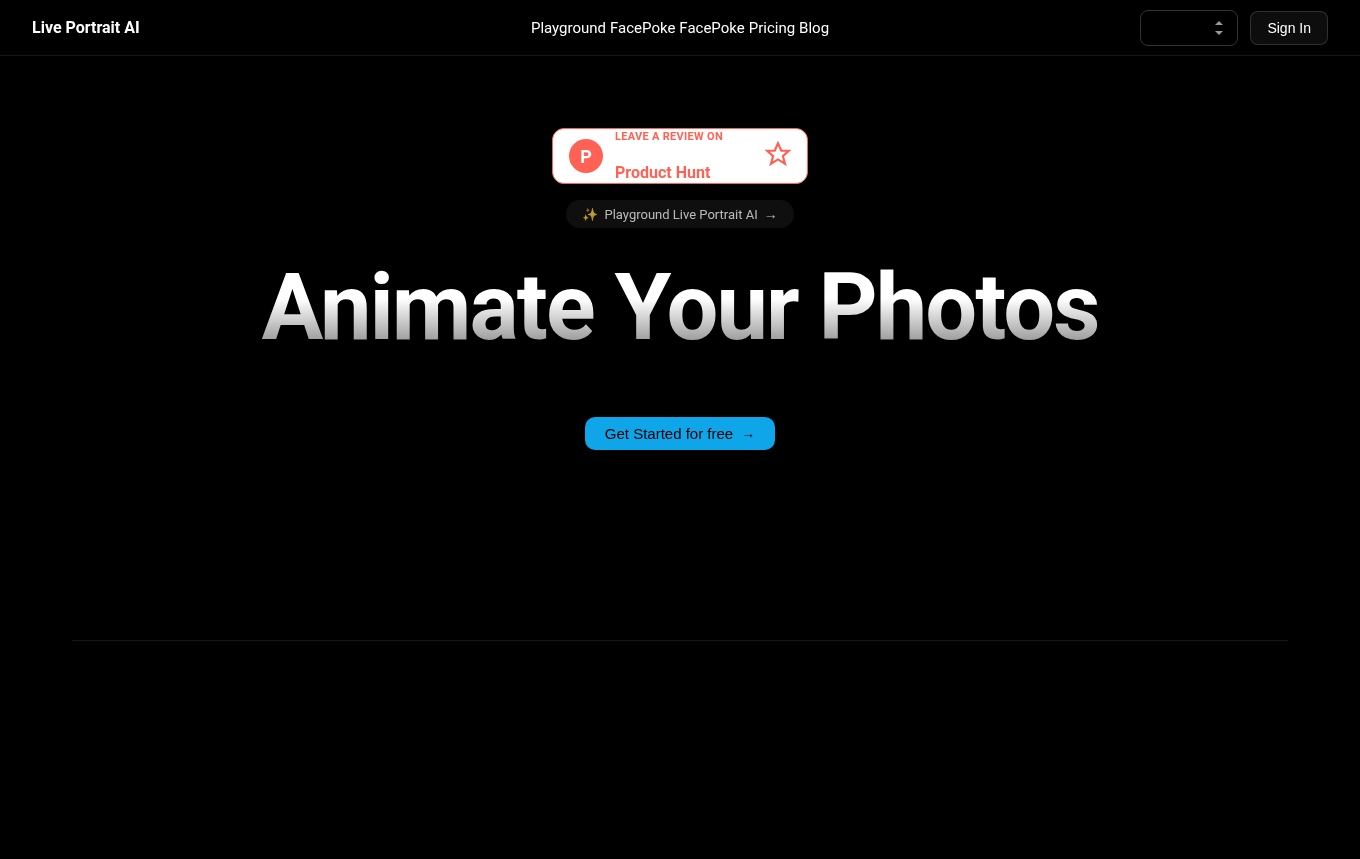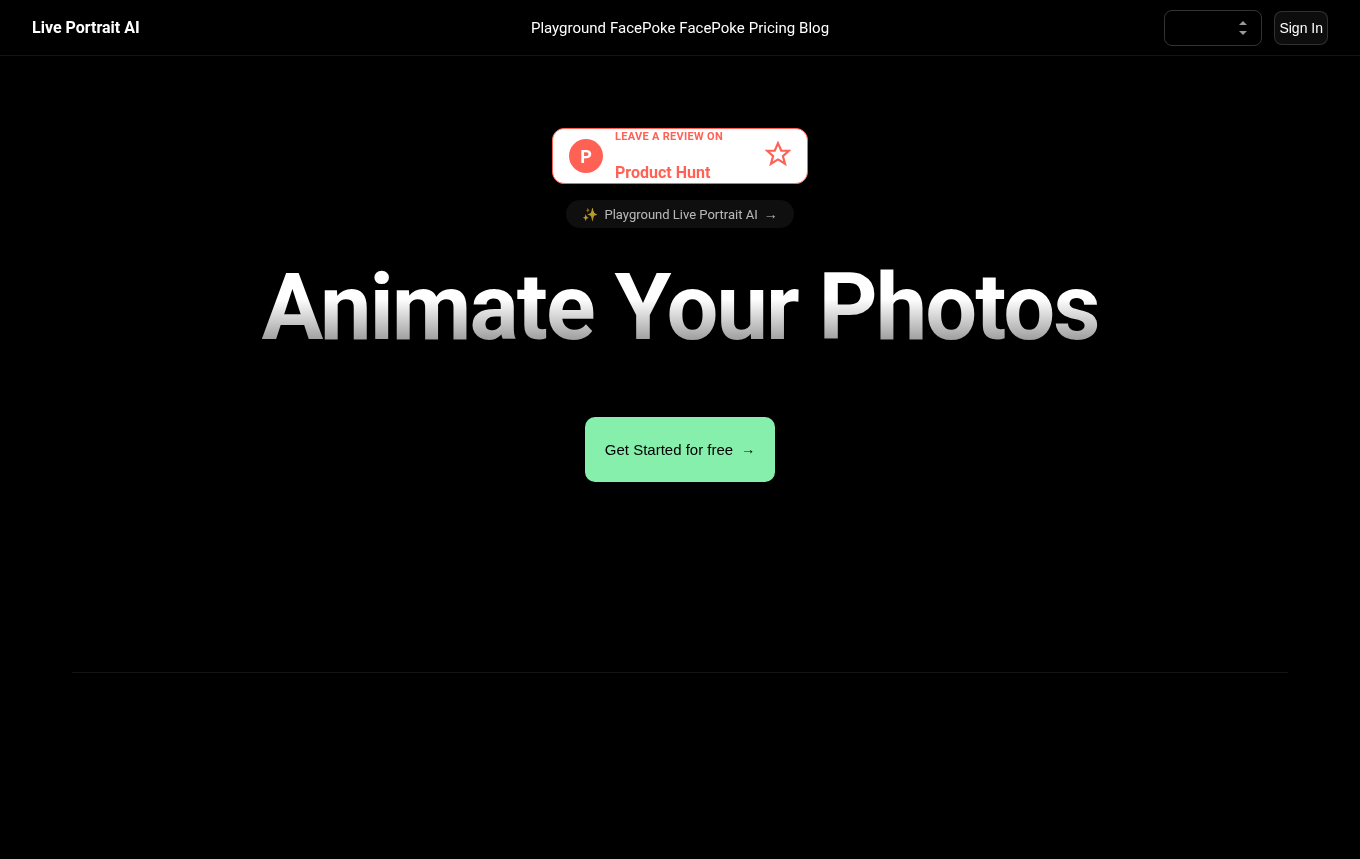--- a/index.html
+++ b/index.html
@@ -88,21 +88,21 @@
 }
 
 .chevrons-icon::after {
   border-top: 4px solid #999;
 }
 
 .signin-btn {
   background: rgba(255,255,255,0.05);
   border: 1px solid rgba(255,255,255,0.15);
   color: #fff;
-  padding: 8px 4px;
+  padding: 8px 16px;
   border-radius: 8px;
   font-size: 14px;
   font-weight: 500;
   cursor: pointer;
 }
 
 .hero {
   display: flex;
   flex-direction: column;
   align-items: center;
@@ -193,25 +193,25 @@
 .hero-sub {
   margin-top: 36px;
   font-size: 20px;
   color: rgba(255,255,255,0.85);
   text-align: center;
   max-width: 1200px;
 }
 
 .cta-btn {
   margin-top: 60px;
-  background: #86efac;
+  background: #0ea5e9;
   color: #000;
   border: none;
   border-radius: 10px;
-  padding: 24px 20px;
+  padding: 8px 20px;
   font-size: 15px;
   font-weight: 500;
   display: flex;
   align-items: center;
   gap: 8px;
   cursor: pointer;
 }
 
 .arrow-icon {
   font-size: 14px;

